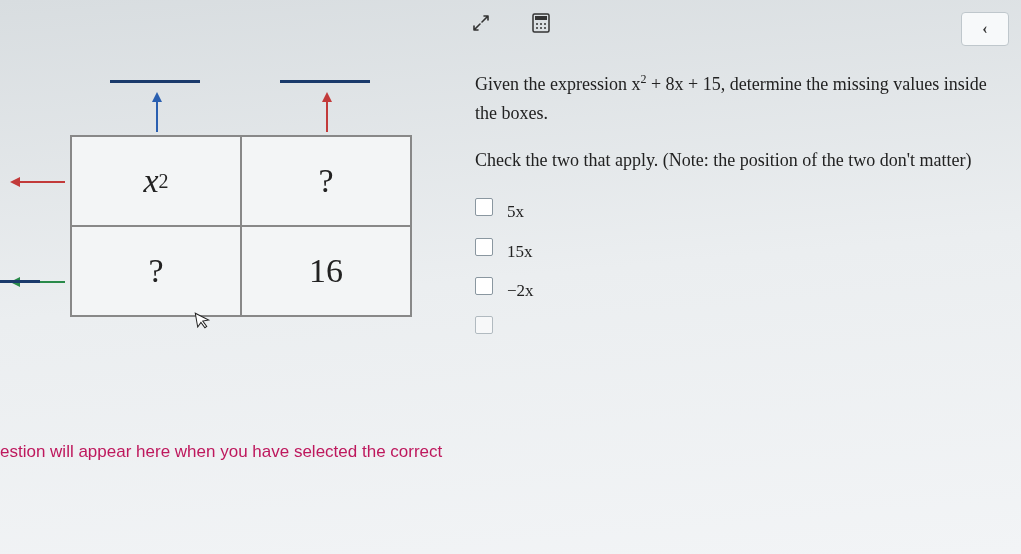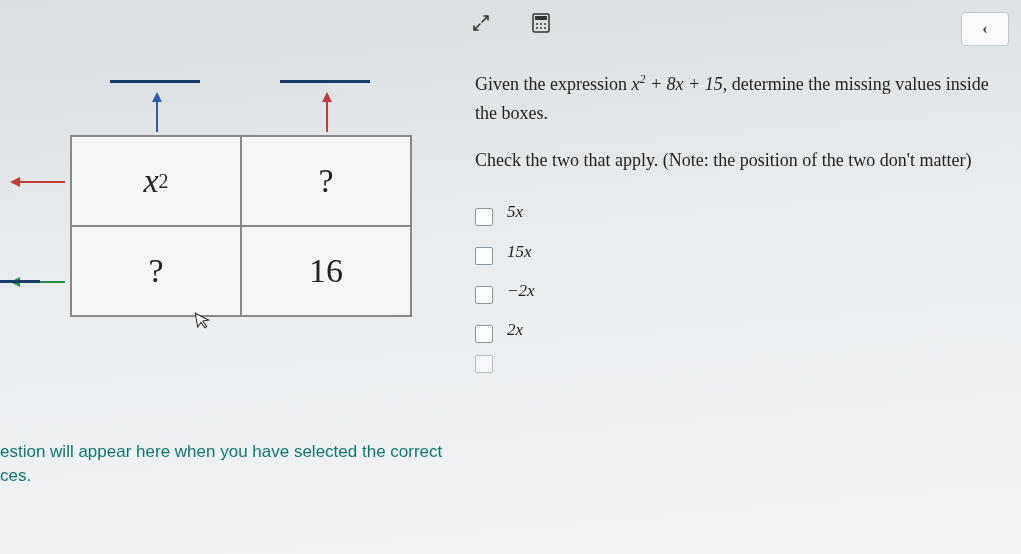--- a/index.html
+++ b/index.html
@@ -94,29 +94,29 @@
       left: 125px;
       font-size: 18px;
       color: #222;
       transform: rotate(-10deg);
     }
     .hint {
       position: absolute;
       top: 380px;
       left: 0;
       font-size: 17px;
-      color: #0f766e;
+      color: #be185d;
       font-family: -apple-system, Arial, sans-serif;
       line-height: 1.4;
     }
     .prompt { margin-bottom: 18px; }
-    .expr { font-family: 'Times New Roman', serif; font-style: italic; }
+    .expr { font-family: 'Times New Roman', serif; }
     .checks { margin-top: 10px; }
     .check-row {
-      display:flex; align-items:flex-end; gap: 14px;
+      display:flex; align-items:flex-start; gap: 14px;
       padding: 6px 0;
       font-size: 17px;
     }
     .checkbox {
       width: 18px; height: 18px;
       border: 1.5px solid #8a97a0;
       border-radius: 2px;
       background: #fff;
     }
     .partial-row { opacity: 0.6; }
@@ -186,21 +186,20 @@
         <div class="cell">16</div>
       </div>
       <div class="cursor">
         <svg width="16" height="20">
             <path d="M2 2 L2 16 L6 12 L9 18 L11 17 L8 11 L14 11 Z" fill="#fff" stroke="#222" stroke-width="1"></path>
           </svg>
       </div>
     </div>
     <div class="hint">
       <div>estion will appear here when you have selected the correct</div>
-      <div>ces.</div>
     </div>
   </div>
 
   <div class="right">
     <p class="prompt">
       <span>Given the expression </span><span class="expr">x<sup style="font-size:12px">2</sup> + 8x + 15</span><span>, determine the missing values inside the boxes.</span>
     </p>
     <p class="prompt">Check the two that apply. (Note: the position of the two don't matter)</p>
 
     <div class="checks">
@@ -209,22 +208,18 @@
         <span class="expr">5x</span>
       </div>
       <div class="check-row">
         <div class="checkbox"></div>
         <span class="expr">15x</span>
       </div>
       <div class="check-row">
         <div class="checkbox"></div>
         <span class="expr">−2x</span>
       </div>
-      <div class="check-row">
-        <div class="checkbox"></div>
-        <span class="expr">2x</span>
-      </div>
       <div class="check-row partial-row">
         <div class="checkbox"></div>
       </div>
     </div>
   </div>
 </div>
 
 </body></html>

